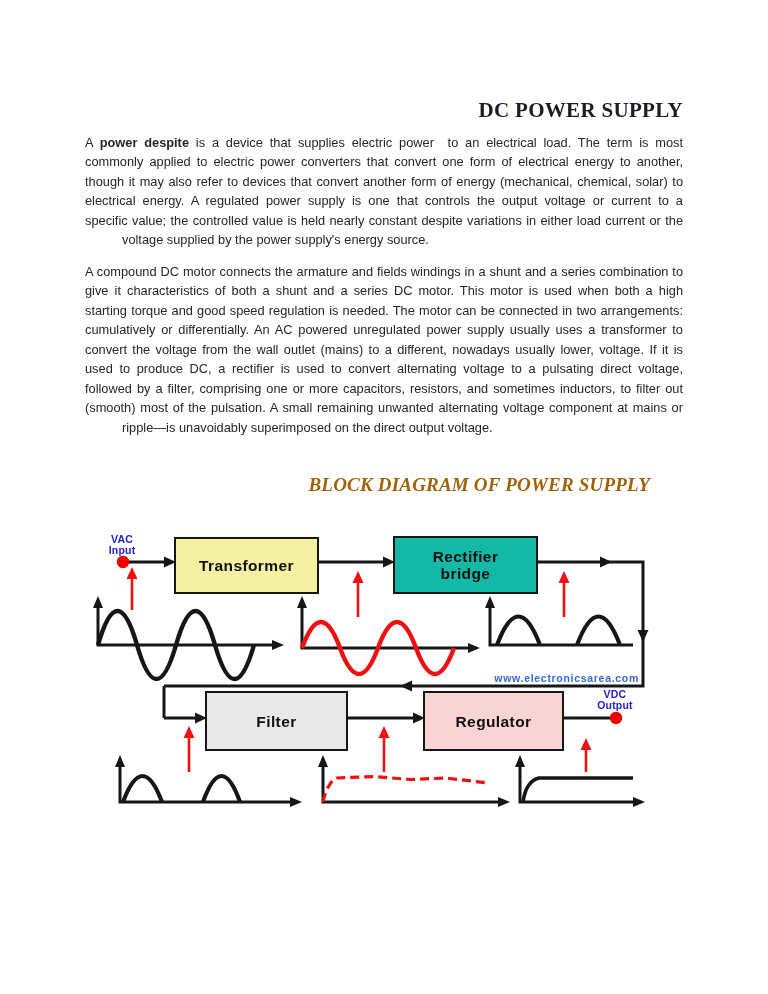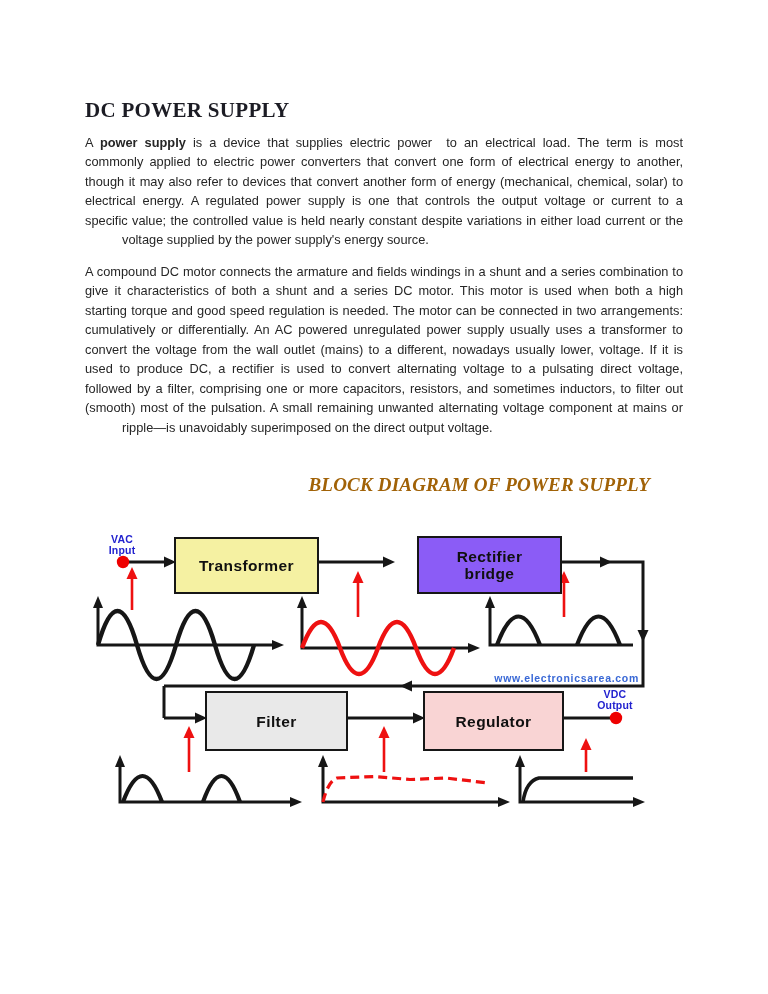--- a/index.html
+++ b/index.html
@@ -1,53 +1,53 @@
 <!DOCTYPE html>
 <html><head>
 <meta charset="utf-8">
 <style>
   html,body{margin:0;padding:0;background:#ffffff;}
   .page{position:relative;width:768px;height:994px;background:#ffffff;overflow:hidden;
         font-family:"Liberation Sans",sans-serif;color:#1f1f1f;}
-  .doc-title{position:absolute;left:85px;top:98px;width:598px;text-align:left;
+  .doc-title{position:absolute;left:85px;top:98px;width:598px;text-align:right;
              font-family:"Liberation Serif",serif;font-weight:bold;font-size:21px;
              color:#1c1c24;letter-spacing:.3px;}
   .para{position:absolute;left:85px;width:598px;font-size:12.8px;line-height:19.45px;color:#262626;}
   .para-1{top:133px;} .para-2{top:262px;}
   .pline{text-align:justify;text-align-last:justify;white-space:normal;}
   .plist > .pline:last-child{text-align-last:left;margin-left:37px;}
   .bold{font-weight:bold;}
   .diagram-heading{position:absolute;left:52px;top:474px;width:598px;text-align:right;
              font-family:"Liberation Serif",serif;font-style:italic;font-weight:bold;
              font-size:19px;color:#a16207;letter-spacing:.2px;}
   
   .block{position:absolute;display:flex;align-items:center;justify-content:center;
          border:2px solid #161616;font-weight:bold;font-size:15.5px;letter-spacing:.4px;
          color:#101010;text-align:center;white-space:pre-line;line-height:17px;box-sizing:border-box;}
   .blk-transformer{left:174px;top:537px;width:145px;height:57px;background:#f5f1a2;}
-  .blk-rectifier{left:393px;top:536px;width:145px;height:58px;background:#8b5cf6;margin-left:24px;}
+  .blk-rectifier{left:393px;top:536px;width:145px;height:58px;background:#14b8a6;}
   .blk-filter{left:205px;top:691px;width:143px;height:60px;background:#e9e9e9;}
   .blk-regulator{left:423px;top:691px;width:141px;height:60px;background:#f9d4d4;}
   .io-label{position:absolute;font-weight:bold;font-size:10.5px;line-height:10.5px;
             color:#2222cf;text-align:center;white-space:pre-line;letter-spacing:.2px;}
   .lbl-vac{left:93px;top:534px;width:58px;}
   .lbl-vdc{left:579px;top:689px;width:72px;}
   .watermark{position:absolute;left:411px;top:672px;width:228px;text-align:right;
              font-weight:bold;font-size:10.5px;color:#3968d6;letter-spacing:.7px;}
   svg.overlay{position:absolute;left:0;top:0;pointer-events:none;}
 </style>
 </head>
 <body>
 
 <div class="page">
 
   <div class="doc-title">DC POWER SUPPLY</div>
 
   <div class="para para-1">
-    <div class="pline"><span>A </span><span class="bold">power supply</span><span> is a device that supplies electric power&nbsp; to an electrical load. The term is most</span></div>
+    <div class="pline"><span>A </span><span class="bold">power despite</span><span> is a device that supplies electric power&nbsp; to an electrical load. The term is most</span></div>
     <div class="plist">
         <div class="pline">commonly applied to electric power converters that convert one form of electrical energy to another,</div>
         <div class="pline">though it may also refer to devices that convert another form of energy (mechanical, chemical, solar) to</div>
         <div class="pline">electrical energy. A regulated power supply is one that controls the output voltage or current to a</div>
         <div class="pline">specific value; the controlled value is held nearly constant despite variations in either load current or the</div>
         <div class="pline">voltage supplied by the power supply's energy source.</div>
       </div>
   </div>
 
   <div class="para para-2">

